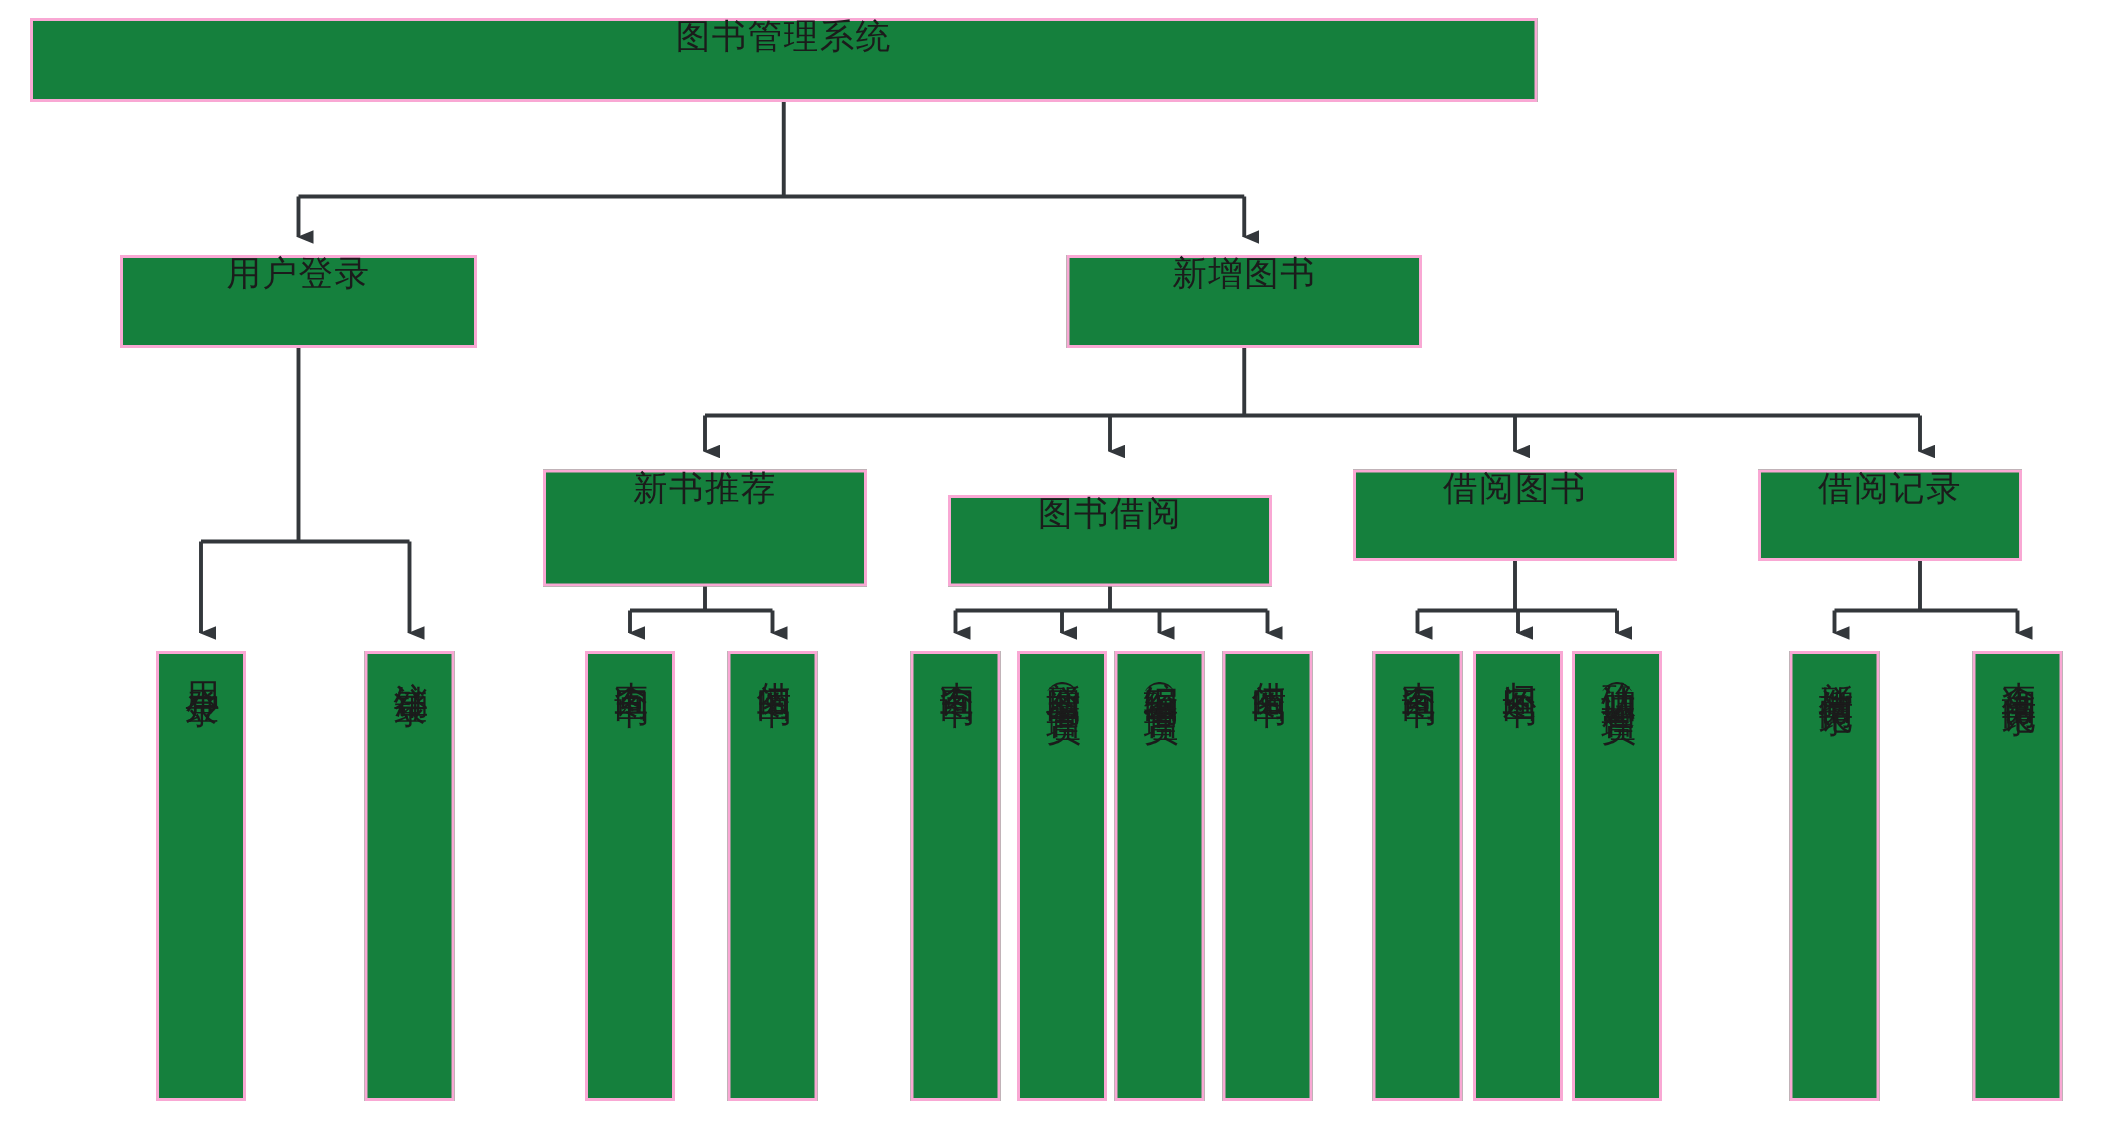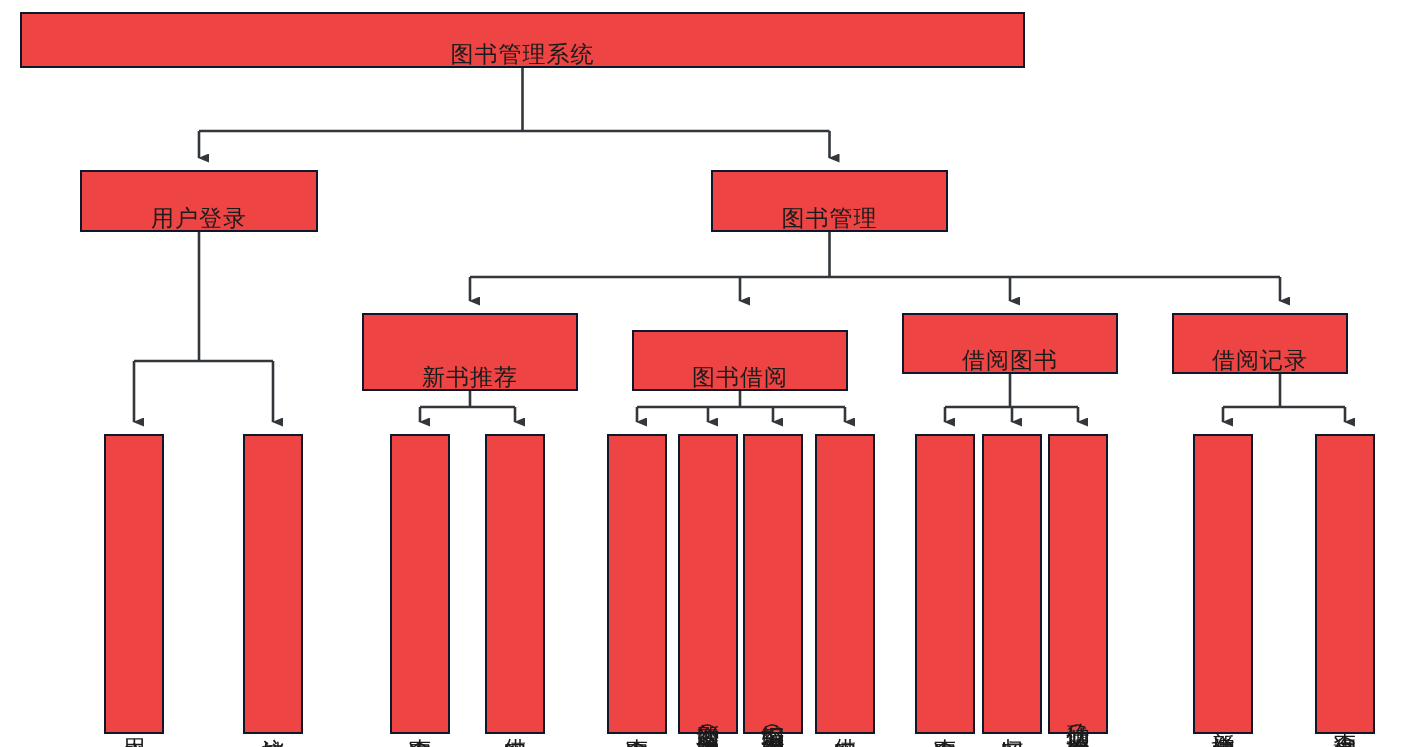--- a/index.html
+++ b/index.html
@@ -16,24 +16,24 @@
   }
   #edges{
     position:absolute;
     left:0; top:0;
     width:1405px; height:747px;
     pointer-events:none;
   }
   .node{
     position:absolute;
     box-sizing:border-box;
-    background:#ef4444;
-    border:2px solid #0f172a;
+    background:#15803d;
+    border:2px solid #f9a8d4;
     display:flex;
-    align-items:flex-end;
+    align-items:flex-start;
     justify-content:center;
     color:#1b1b1b;
     z-index:2;
   }
   .node.h-node{
     font-size:23px;
     letter-spacing:1px;
   }
   .node.v-node{
     font-size:23px;
@@ -101,21 +101,21 @@
   </svg>
 
   <div id="nodes">
       <div class="node h-node" style="left: 20px; top: 12px; width: 1005px; height: 56px;">
         <span class="h-label">图书管理系统</span>
       </div>
       <div class="node h-node" style="left: 80px; top: 170px; width: 238px; height: 62px;">
         <span class="h-label">用户登录</span>
       </div>
       <div class="node h-node" style="left: 711px; top: 170px; width: 237px; height: 62px;">
-        <span class="h-label">图书管理</span>
+        <span class="h-label">新增图书</span>
       </div>
       <div class="node h-node" style="left: 362px; top: 313px; width: 216px; height: 78px;">
         <span class="h-label">新书推荐</span>
       </div>
       <div class="node h-node" style="left: 632px; top: 330px; width: 216px; height: 61px;">
         <span class="h-label">图书借阅</span>
       </div>
       <div class="node h-node" style="left: 902px; top: 313px; width: 216px; height: 61px;">
         <span class="h-label">借阅图书</span>
       </div>

